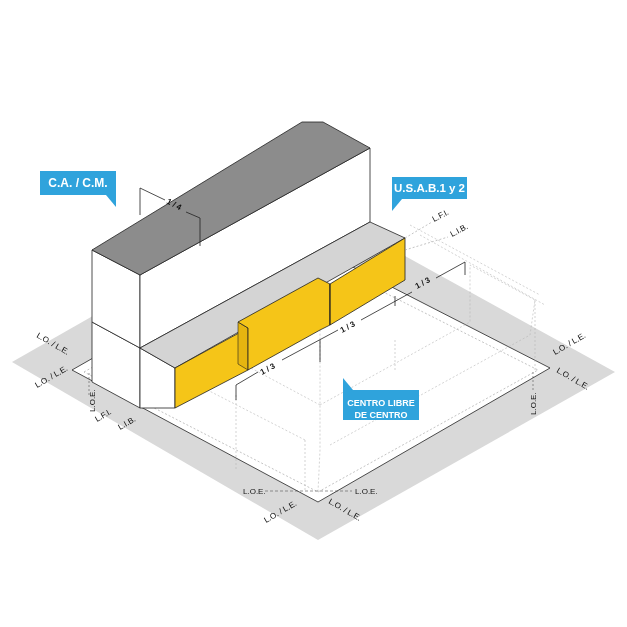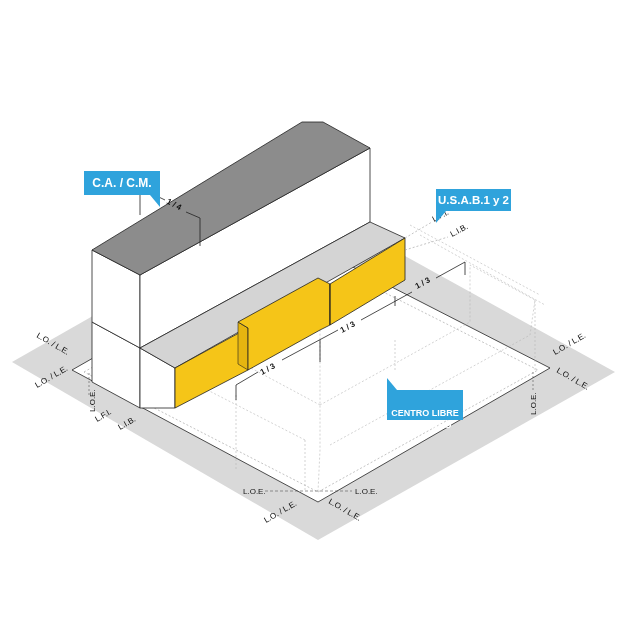--- a/index.html
+++ b/index.html
@@ -1,25 +1,25 @@
 <!DOCTYPE html>
 <html><head>
 <meta charset="utf-8">
 <style>
   html, body { margin: 0; padding: 0; background: #ffffff; }
   body { width: 627px; height: 627px; overflow: hidden; position: relative; font-family: "Liberation Sans", sans-serif; }
   #stage { position: absolute; left: 0; top: 0; width: 627px; height: 627px; }
   svg text { font-family: "Liberation Sans", sans-serif; font-size: 8px; fill: #111; }
-  .callout { position: absolute; background: #2fa3dc; color: #ffffff; font-family: "Liberation Sans", sans-serif; font-weight: bold; text-align: center; line-height: 13px; margin-left: 44px; }
+  .callout { position: absolute; background: #2fa3dc; color: #ffffff; font-family: "Liberation Sans", sans-serif; font-weight: bold; text-align: center; line-height: 13px; }
   .callout .tail { position: absolute; width: 0; height: 0; }
   #callout-ca { left: 40px; top: 171px; width: 76px; height: 24px; font-size: 12px; line-height: 24px; }
   #callout-ca .tail { right: 0; bottom: -12px; border-left: 10px solid transparent; border-top: 12px solid #2fa3dc; }
-  #callout-usab { left: 392px; top: 189px; width: 75px; height: 22px; font-size: 11.5px; line-height: 22px; }
+  #callout-usab { left: 392px; top: 177px; width: 75px; height: 22px; font-size: 11.5px; line-height: 22px; }
   #callout-usab .tail { left: 0; bottom: -12px; border-right: 10px solid transparent; border-top: 12px solid #2fa3dc; }
-  #callout-centro { left: 343px; top: 390px; width: 76px; height: 30px; font-size: 9px; line-height: 12px; padding-top: 17px; box-sizing: border-box; }
+  #callout-centro { left: 343px; top: 390px; width: 76px; height: 30px; font-size: 9px; line-height: 12px; padding-top: 7px; box-sizing: border-box; }
   #callout-centro .tail { left: 0; top: -12px; border-right: 10px solid transparent; border-bottom: 12px solid #2fa3dc; }
 </style>
 </head>
 <body>
 
 <div id="stage">
 <svg width="627" height="627" viewBox="0 0 627 627" xmlns="http://www.w3.org/2000/svg">
 
   <polygon points="12,362 300,198 615,372 318,540" fill="#d9d9d9"></polygon>
 

